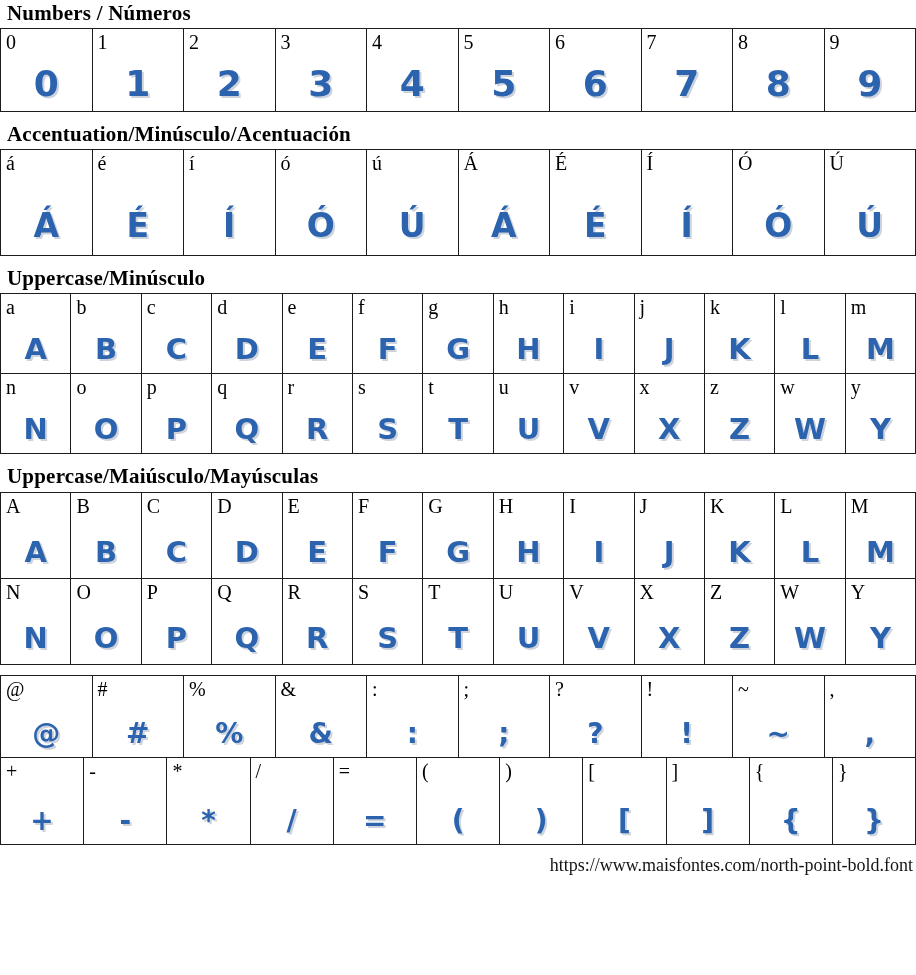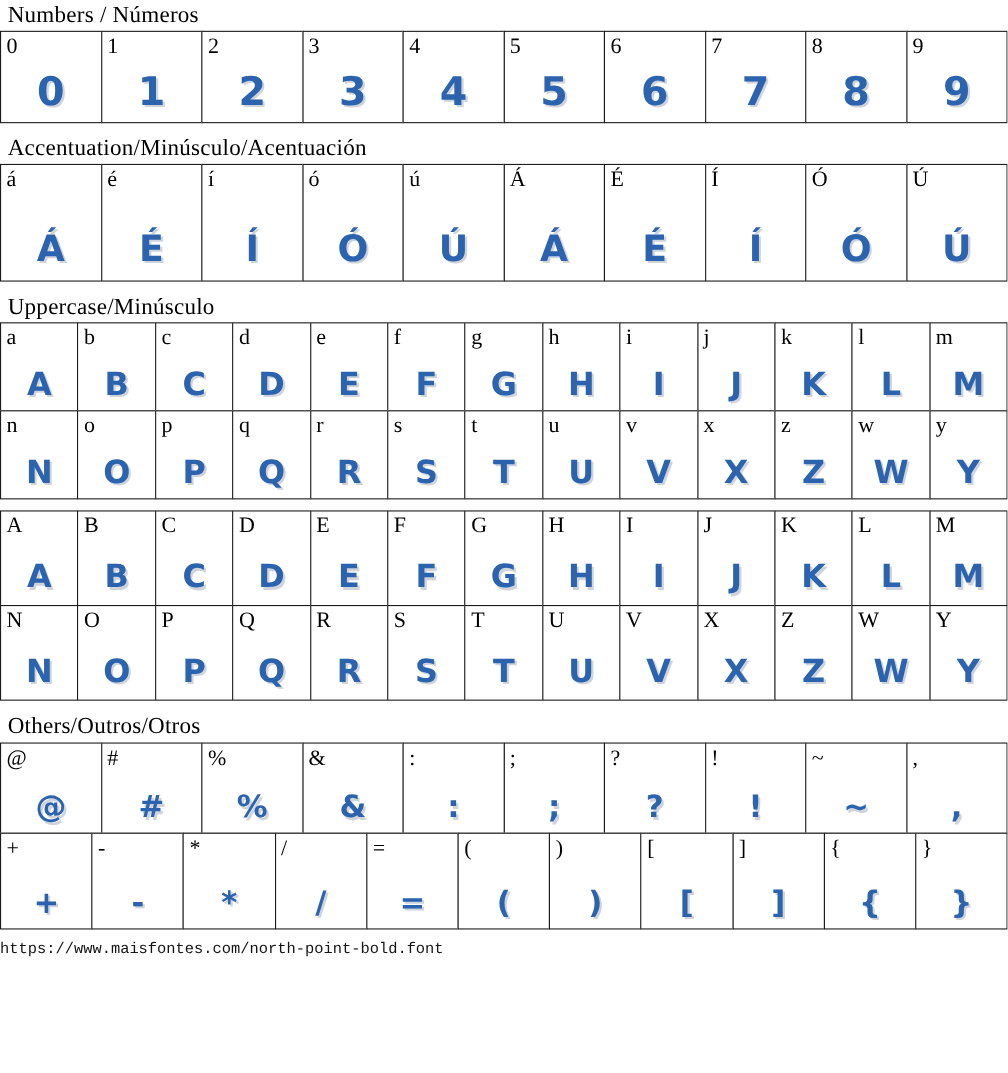--- a/index.html
+++ b/index.html
@@ -1,21 +1,21 @@
 <!DOCTYPE html>
 <html style="--glyph-color: #2b63ae;"><head>
 <meta charset="utf-8">
 <style>
   html,body{margin:0;padding:0;background:#ffffff;}
   body{width:916px;height:975px;overflow:hidden;font-family:"Liberation Serif",serif;}
   .wrap{padding-top:1px;}
   .section{margin-bottom:10px;}
   .section-title{
     font-family:"Liberation Serif",serif;
-    font-weight:normal;font-size:21px;color:#000;
+    font-weight:bold;font-size:21px;color:#000;
     margin:0 0 3px 7px;line-height:1.15;letter-spacing:.2px;
   }
   .row{display:flex;width:916px;box-sizing:border-box;}
   .row + .row{margin-top:-1px;}
   .cell{
     flex:1 1 0;min-width:0;box-sizing:border-box;background:#fff;
     border:1px solid #1c1c1c;margin-left:-1px;
     display:flex;flex-direction:column;justify-content:space-between;
   }
   .row .cell:first-child{margin-left:0;}
@@ -30,22 +30,22 @@
     text-shadow:2px 2px 0 rgba(148,160,178,.45);
   }
   
   .sec0 .cell{height:84px;}  .sec0 .glyph{font-size:36px;}
   .sec1 .cell{height:107px;} .sec1 .glyph{font-size:33px;padding-bottom:13px;}
   .sec2 .cell{height:81px;}  .sec2 .glyph{font-size:29px;}
   .sec3 .cell{height:87px;}  .sec3 .glyph{font-size:29px;padding-bottom:11px;}
   .sec4 .row0 .cell{height:83px;} .sec4 .row1 .cell{height:88px;}
   .sec4 .glyph{font-size:28px;}
   .source-line{
-    text-align:left;font-family:Liberation Mono, monospace;
-    font-size:14px;color:#141414;margin:4px 3px 0 0;line-height:1.2;
+    text-align:right;font-family:Liberation Serif, serif;
+    font-size:18px;color:#141414;margin:4px 3px 0 0;line-height:1.2;
   }
 </style>
 </head>
 <body>
 
 <div class="wrap">
   <div>
       <div class="section sec0">
         <div class="section-title">Numbers / Números</div>
         <div class="row row0">
@@ -241,20 +241,21 @@
             <div class="label">w</div>
             <div class="glyph">W</div>
           </div>
           <div class="cell">
             <div class="label">y</div>
             <div class="glyph">Y</div>
           </div>
         </div>
       </div>
       <div class="section sec3">
+        <div class="section-title">Uppercase/Maiúsculo/Mayúsculas</div>
         <div class="row row0">
           <div class="cell">
             <div class="label">A</div>
             <div class="glyph">A</div>
           </div>
           <div class="cell">
             <div class="label">B</div>
             <div class="glyph">B</div>
           </div>
           <div class="cell">
@@ -351,21 +352,20 @@
             <div class="label">W</div>
             <div class="glyph">W</div>
           </div>
           <div class="cell">
             <div class="label">Y</div>
             <div class="glyph">Y</div>
           </div>
         </div>
       </div>
       <div class="section sec4">
-        <div class="section-title">Others/Outros/Otros</div>
         <div class="row row0">
           <div class="cell">
             <div class="label">@</div>
             <div class="glyph">@</div>
           </div>
           <div class="cell">
             <div class="label">#</div>
             <div class="glyph">#</div>
           </div>
           <div class="cell">

